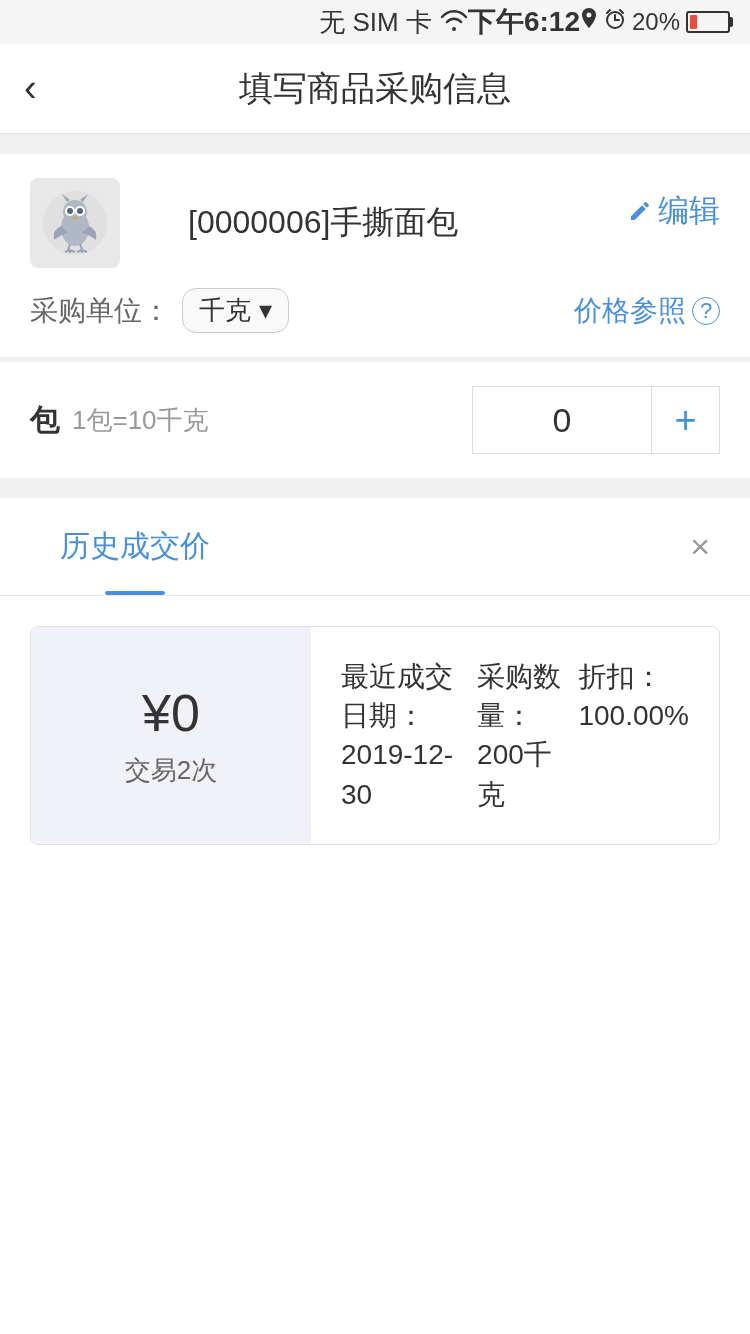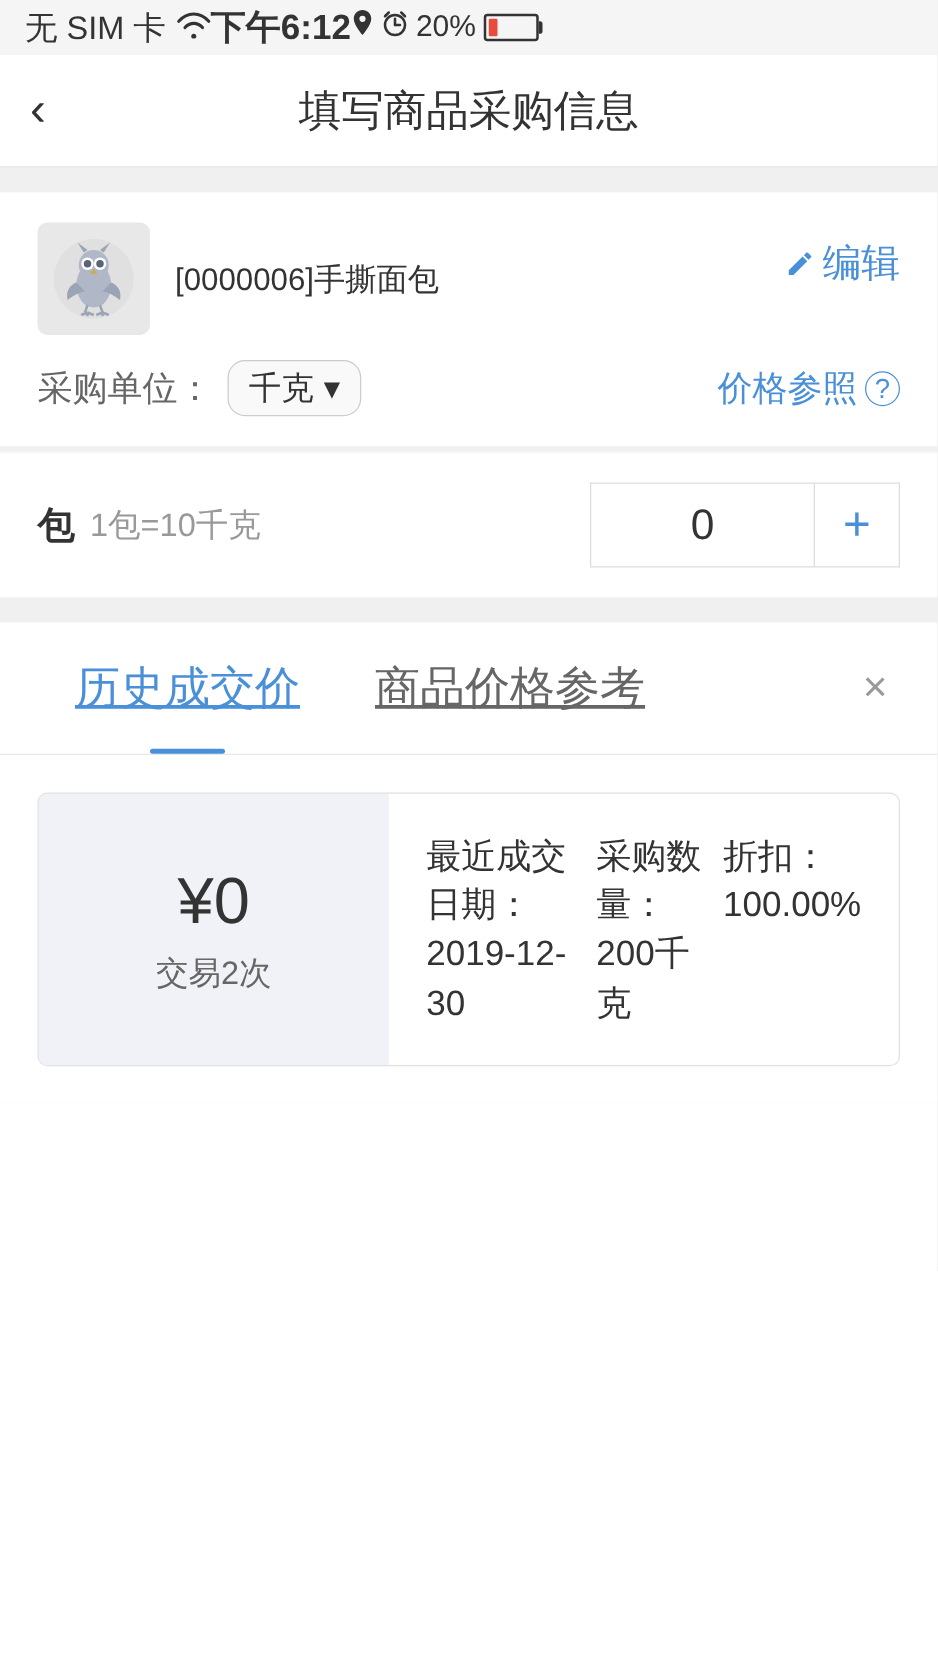--- a/index.html
+++ b/index.html
@@ -12,21 +12,21 @@
       overflow-x: hidden;
     }
 
     
     .status-bar {
       width: 750px;
       height: 44px;
       background: #f5f5f5;
       display: flex;
       align-items: center;
-      justify-content: flex-start;
+      justify-content: flex-end;
       padding: 0 20px;
       font-size: 28px;
     }
     .status-left {
       display: flex;
       align-items: center;
       gap: 8px;
       font-size: 26px;
       color: #333;
     }
@@ -116,23 +116,24 @@
       height: 90px;
       background: #e8e8e8;
       border-radius: 8px;
       display: flex;
       align-items: center;
       justify-content: center;
       position: relative;
       overflow: hidden;
     }
     .product-name {
-      font-size: 25px;
+      font-size: 32px;
       color: #333;
       font-weight: 500;
+      margin-left: 48px;
     }
     .edit-btn {
       color: #4a90d9;
       font-size: 31px;
       display: flex;
       align-items: center;
       gap: 6px;
       cursor: pointer;
       margin-top: 12px;
     }
@@ -241,25 +242,24 @@
       justify-content: space-between;
       padding: 0 30px;
       border-bottom: 1px solid #e8e8e8;
     }
     .tab-items {
       display: flex;
       gap: 0;
     }
     .tab-item {
       padding: 28px 30px;
-      font-size: 36px;
+      font-size: 30px;
       color: #666;
       cursor: pointer;
       position: relative;
-      text-decoration: underline;
     }
     .tab-item.active {
       color: #4a90d9;
       font-weight: 500;
     }
     .tab-item.active::after {
       content: '';
       position: absolute;
       bottom: 0;
       left: 50%;
@@ -439,23 +439,20 @@
 </div>
 
 <div class="section-divider"></div>
 
 <div class="tab-section">
   <div class="tab-header">
     <div class="tab-items">
       <div class="tab-item active">
         <span>历史成交价</span>
       </div>
-      <div class="tab-item">
-        <span>商品价格参考</span>
-      </div>
     </div>
     <span class="tab-close">×</span>
   </div>
 
   <div class="tab-content">
     <div class="price-card">
       <div class="price-left-panel">
         <div class="price-amount">¥0</div>
         <div class="price-times">交易2次</div>
       </div>

